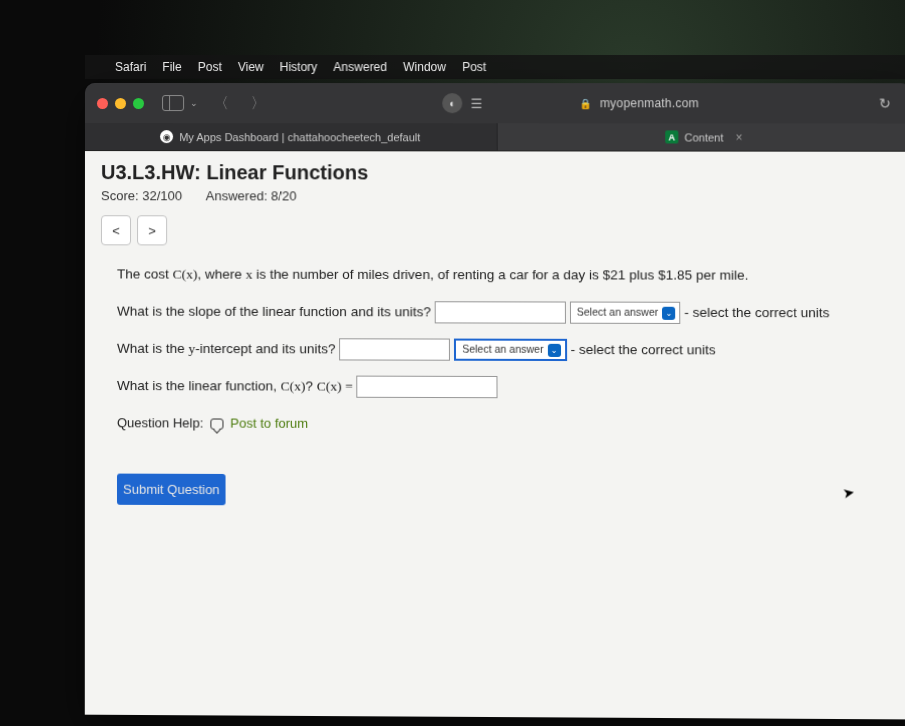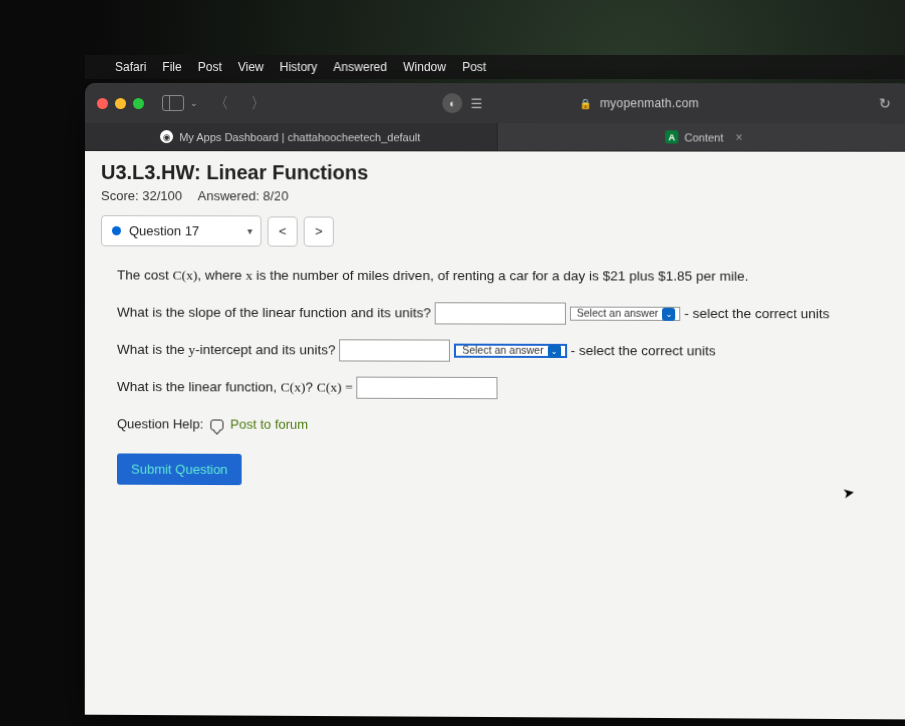--- a/index.html
+++ b/index.html
@@ -37,46 +37,46 @@
     .tab.active { background: #3a3a3c; }
     .tab-favicon { width: 13px; height: 13px; border-radius: 2px; display:inline-flex; align-items:center; justify-content:center; font-size:9px; flex-shrink:0; }
     .tab-favicon.left { background:#fff; color:#333; border-radius:50%; }
     .tab-favicon.right { background:#0a7a3a; color:#fff; font-weight:700; }
     .tab-label { white-space: nowrap; overflow: hidden; text-overflow: ellipsis; }
     .tab-close { color:#999; font-size:12px; margin-left:6px; flex-shrink:0; }
     
     .content { background: #f4f4f2; min-height: 560px; padding: 10px 16px 20px 16px; color: #222; }
     .page-title { font-size: 20px; font-weight: 700; color: #222; }
     .score-line { font-size: 13px; color: #333; margin-top: 4px; margin-bottom: 12px; }
-    .score-line span + span { margin-left: 12px; }
+    .score-line span + span { margin-left: 20px; }
     
     .question-bar { display: flex; align-items: center; gap: 6px; margin-bottom: 18px; }
     .q-select { background: #fff; border: 1px solid #c4c4c4; border-radius: 4px; padding: 7px 26px 7px 10px; font-size: 13px; display: flex; align-items: center; gap: 8px; position: relative; min-width: 160px; }
     .q-select::after { content: "▾"; position: absolute; right: 8px; color: #555; font-size: 10px; }
     .q-dot { width: 9px; height: 9px; border-radius: 50%; background: #0066d6; display: inline-block; }
     .sq-btn { width: 30px; height: 30px; border: 1px solid #c4c4c4; background: #fff; border-radius: 4px; display: flex; align-items: center; justify-content: center; font-size: 13px; color: #333; cursor: pointer; }
     
     .problem { font-size: 13.5px; color: #222; line-height: 1.7; padding-left: 16px; }
     .problem p { margin-bottom: 14px; }
     .math-i { font-family: "Times New Roman", serif; }
     
     .inline-input { border: 1px solid #999; background: #fff; height: 22px; width: 130px; padding: 0 4px; font-size: 13px; vertical-align: middle; }
     .inline-input.w110 { width: 110px; }
     .inline-input.w140 { width: 140px; }
     
-    .select-ans { display: inline-flex; align-items: center; border: 1px solid #999; background: #fff; height: 14px; padding: 0 4px 0 6px; font-size: 10.5px; color: #333; vertical-align: middle; gap: 4px; }
+    .select-ans { display: inline-flex; align-items: center; border: 1px solid #999; background: #fff; height: 22px; padding: 0 4px 0 6px; font-size: 10.5px; color: #333; vertical-align: middle; gap: 4px; }
     .select-ans.highlight { border: 2px solid #1e66d0; }
     .select-chip { width: 13px; height: 13px; background: #0a66c2; border-radius: 3px; display: inline-flex; align-items: center; justify-content: center; color: #fff; font-size: 8px; }
     
     .help-line { font-size: 13px; margin-top: 6px; }
     .forum-link { color: #4d7c0f; cursor: pointer; }
     .chat-icon { display:inline-block; width:13px; height:11px; border:1.3px solid #333; border-radius:3px; position:relative; vertical-align:middle; margin-right:3px; }
     .chat-icon::after { content:""; position:absolute; left:3px; bottom:-4px; width:4px; height:4px; border-left:1.3px solid #333; border-bottom:1.3px solid #333; transform: rotate(-45deg); background:#f4f4f2; }
     
-    .submit-btn { margin-top: 4px; background: #1e66d0; color: #5eead4; border: none; padding: 8px 14px; font-size: 13px; border-radius: 3px; cursor: pointer; }
+    .submit-btn { margin-top: 25px; background: #1e66d0; color: #e5e5e5; border: none; padding: 8px 6px; font-size: 13px; border-radius: 3px; cursor: pointer; }
     
     .cursor-arrow { position: absolute; left: 750px; top: 425px; color: #000; font-size: 14px; transform: rotate(-10deg); pointer-events:none; }
   </style>
 </head>
 <body>
 
 <div class="desktop-bg"></div>
 
 <div class="screen-wrap">
 
@@ -128,24 +128,20 @@
     </div>
 
     <div class="content">
       <div class="page-title">U3.L3.HW: Linear Functions</div>
       <div class="score-line">
         <span>Score: 32/100</span>
         <span>Answered: 8/20</span>
       </div>
 
       <div class="question-bar">
-        <div class="q-select">
-          <span class="q-dot"></span>
-          <span>Question 17</span>
-        </div>
         <div class="sq-btn">&lt;</div>
         <div class="sq-btn">&gt;</div>
       </div>
 
       <div class="problem">
         <p>
           <span>The cost </span><span class="math-i">C(x)</span><span>, where </span><span class="math-i">x</span><span> is the number of miles driven, of renting a car for a day is $21 plus $1.85 per mile.</span>
         </p>
 
         <p>

